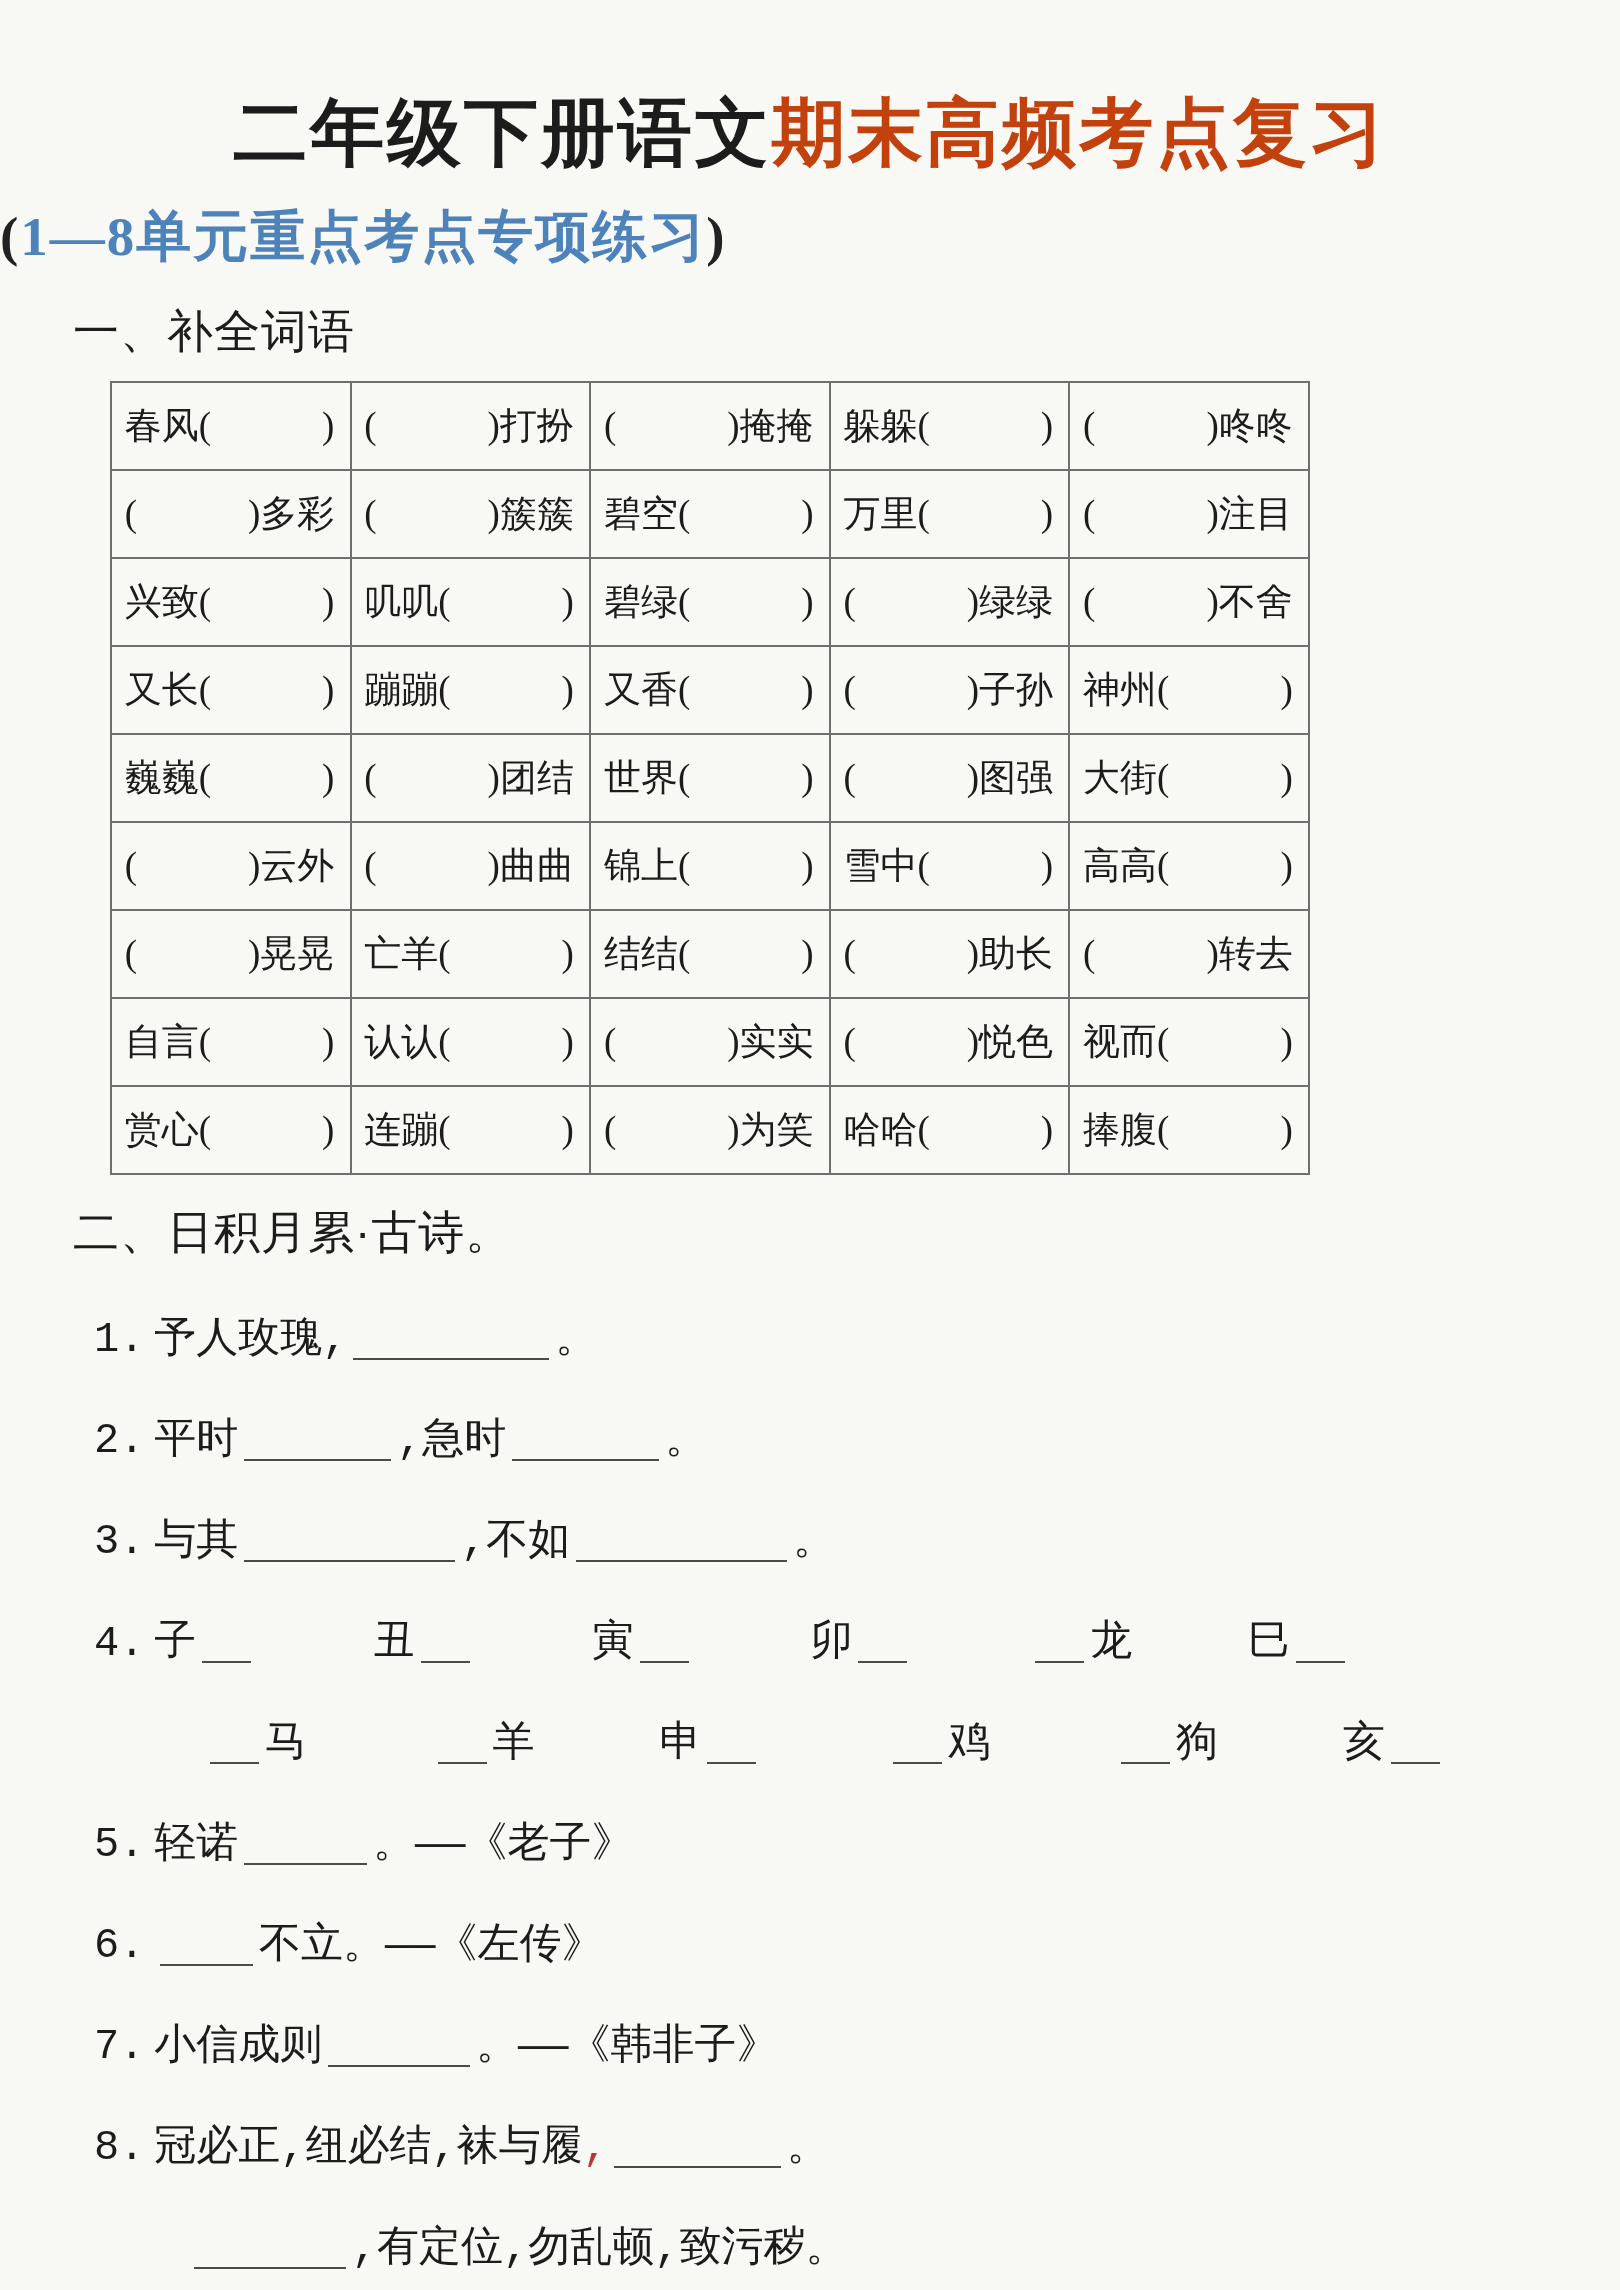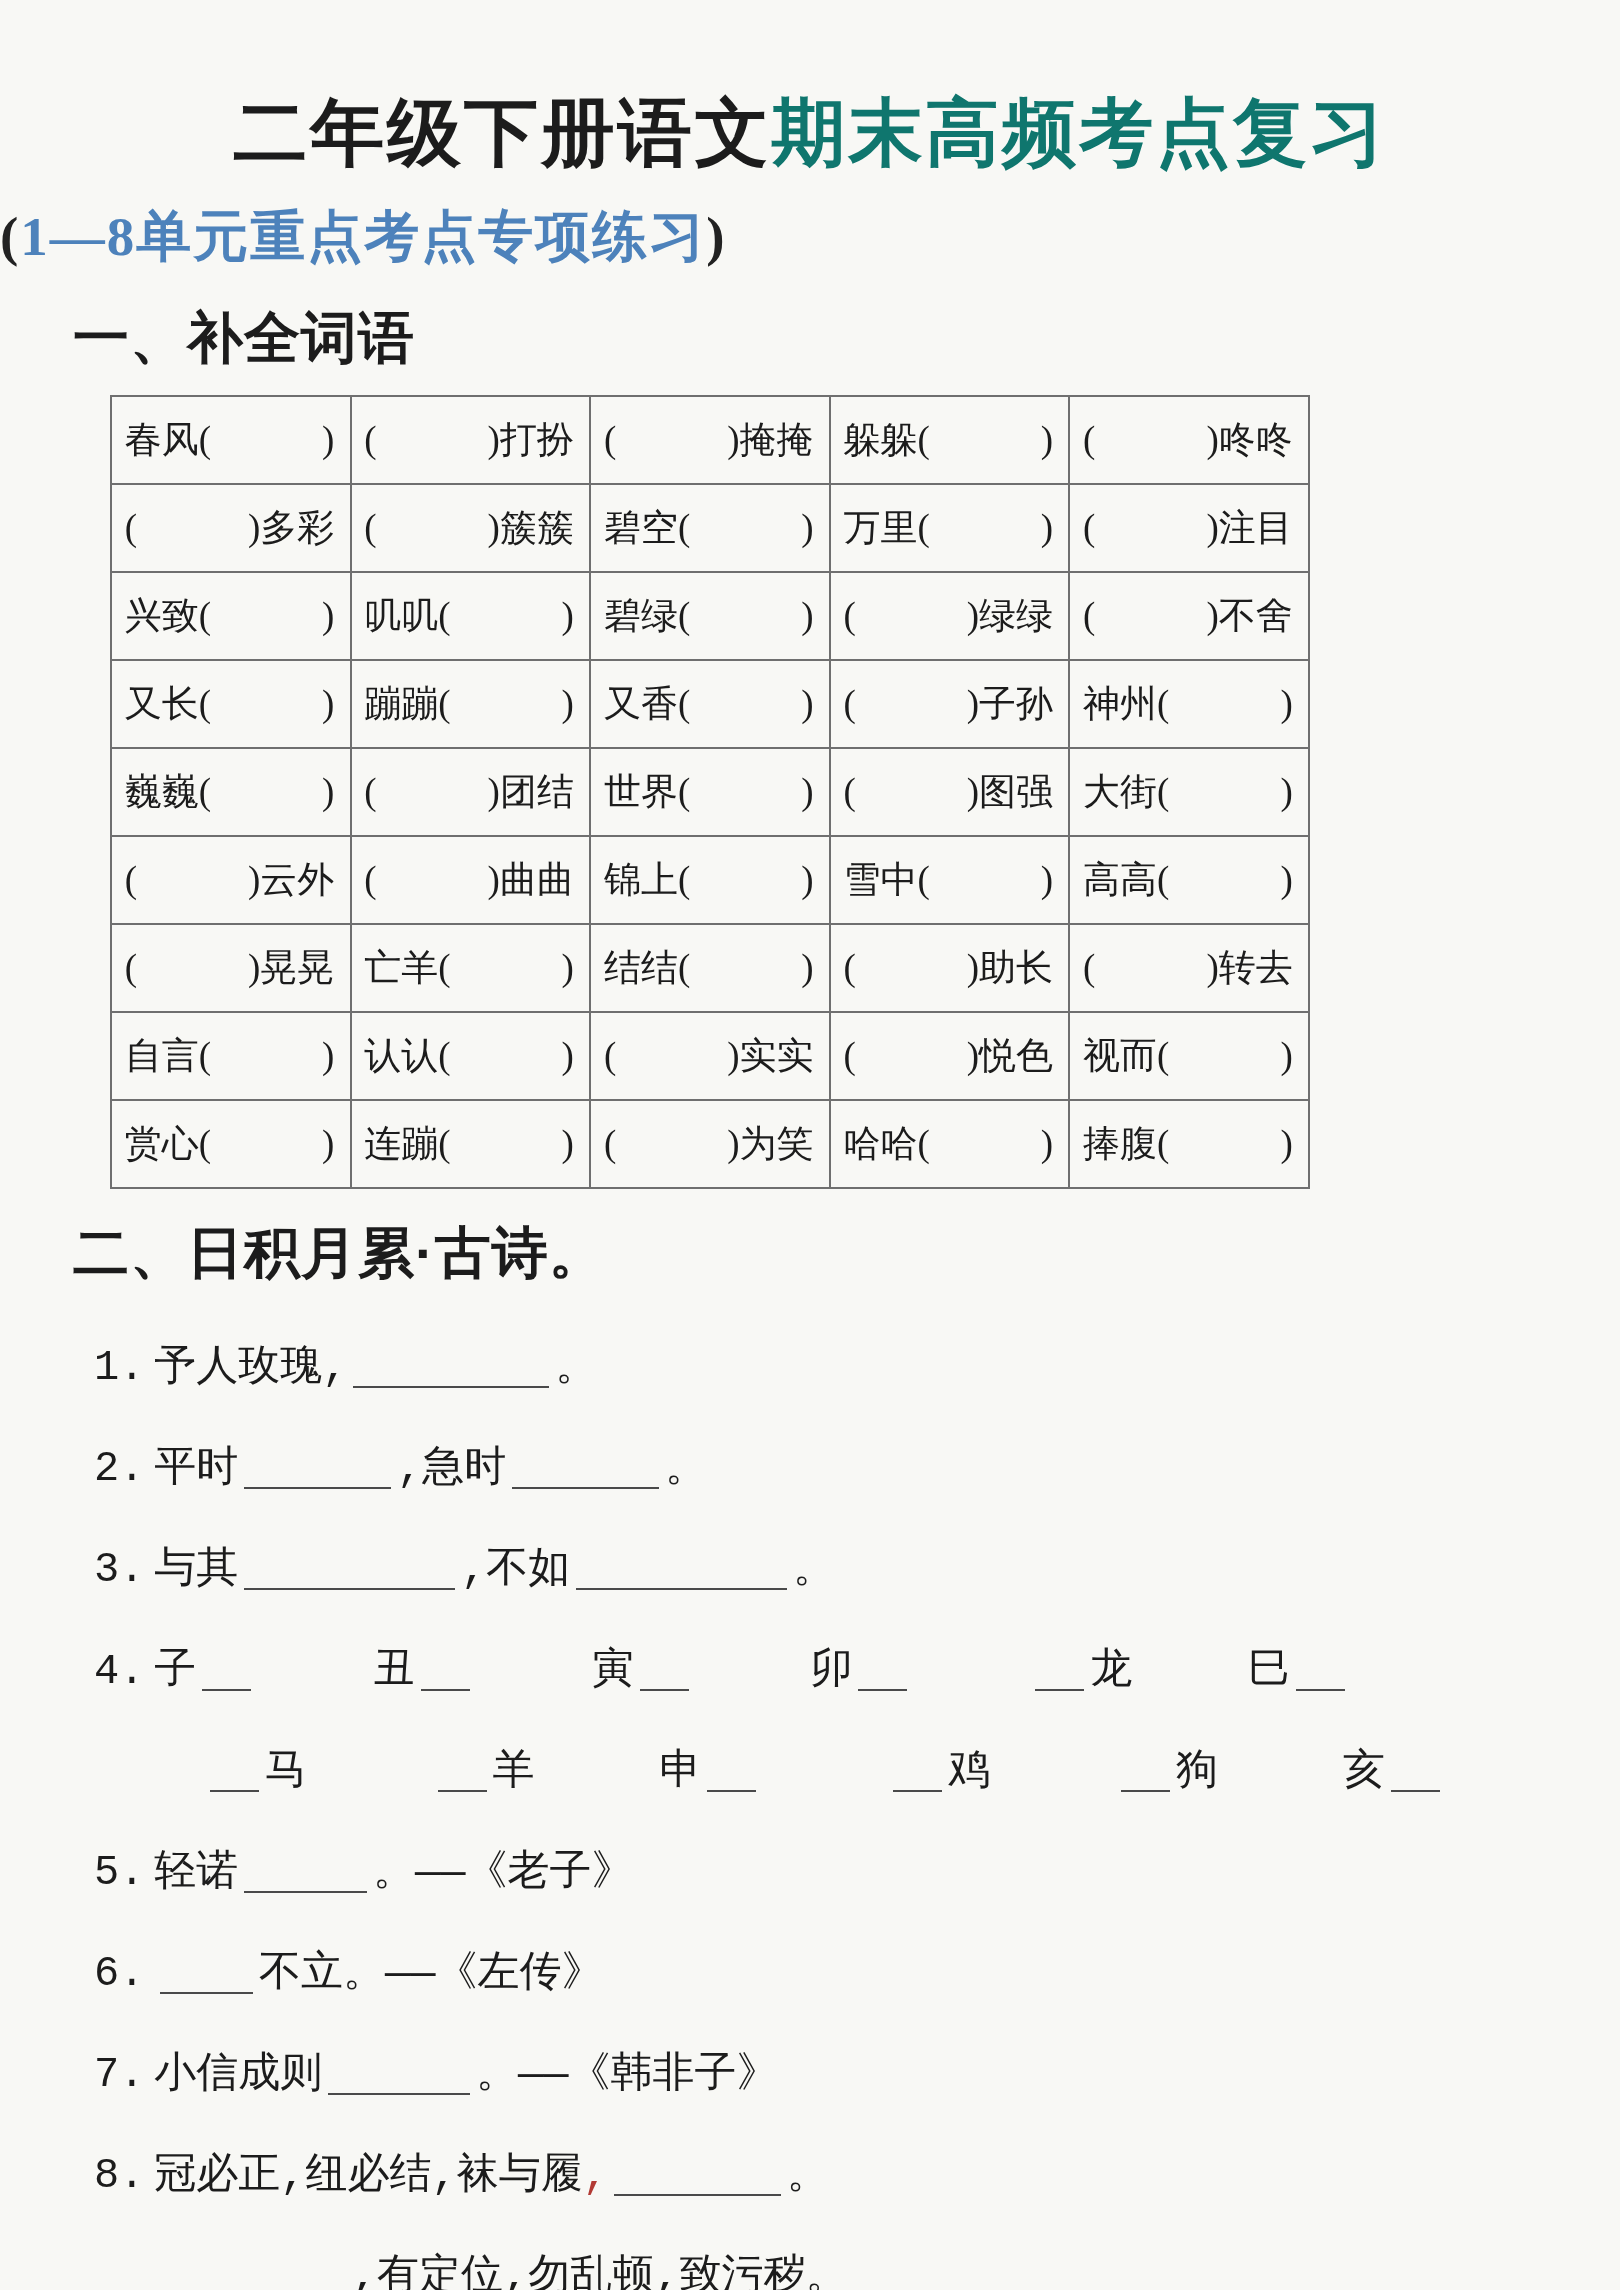--- a/index.html
+++ b/index.html
@@ -8,30 +8,30 @@
     width:1620px; height:2291px; margin:0 auto;
     background:#f8f8f5; color:#1c1c1c; overflow:hidden;
     font-family:"Liberation Serif","DejaVu Serif",serif;
   }
   .title-line {
     padding-top:84px; text-align:center;
     font-size:74px; font-weight:bold; letter-spacing:2.9px;
     font-family:"Liberation Serif","DejaVu Serif",serif;
     white-space:nowrap;
   }
-  .title-red { color:#0f766e;margin-top:23px; }
+  .title-red { color:#c2410c;margin-top:23px; }
   .subtitle-line {
     margin-top:15.7px; text-align:left;
     font-size:55px; font-weight:bold; letter-spacing:2px;
   }
   .subtitle-paren { color:#222; }
   .subtitle-text { color:#4d82bb; }
   .sec-heading {
     margin:27.4px 0 0 73px;
-    font-size:56px; font-weight:bold; letter-spacing:1px;
+    font-size:46px; font-weight:normal; letter-spacing:1px;
     font-family:"Liberation Sans","DejaVu Sans",sans-serif;
   }
   table.words {
     margin:17.6px 0 0 110px;
     width:1200px; border-collapse:collapse; table-layout:fixed;
   }
   table.words td {
     border:2px solid #6f6f6f;
     height:88px; padding-left:12.7px;
     font-size:37px; white-space:pre; overflow:hidden;

